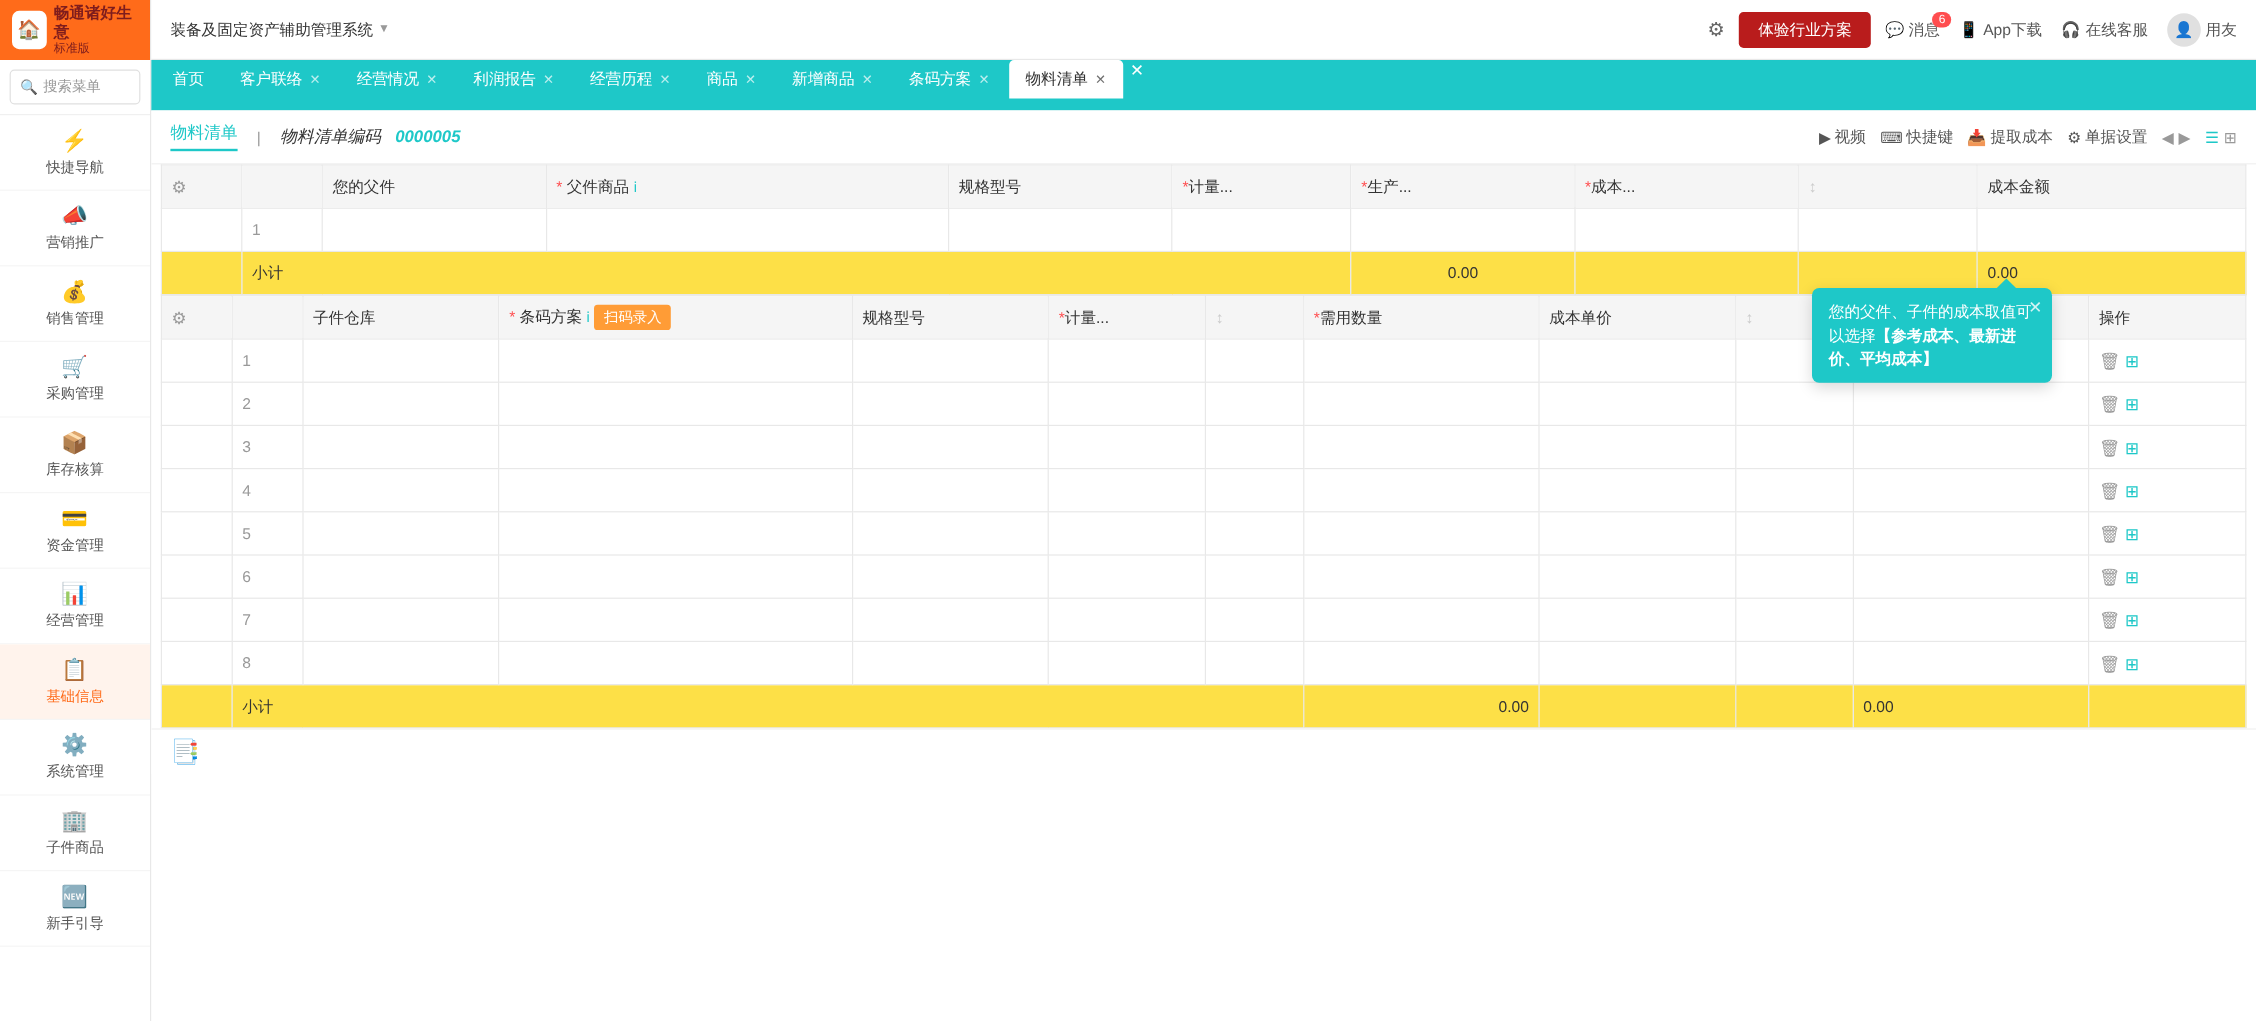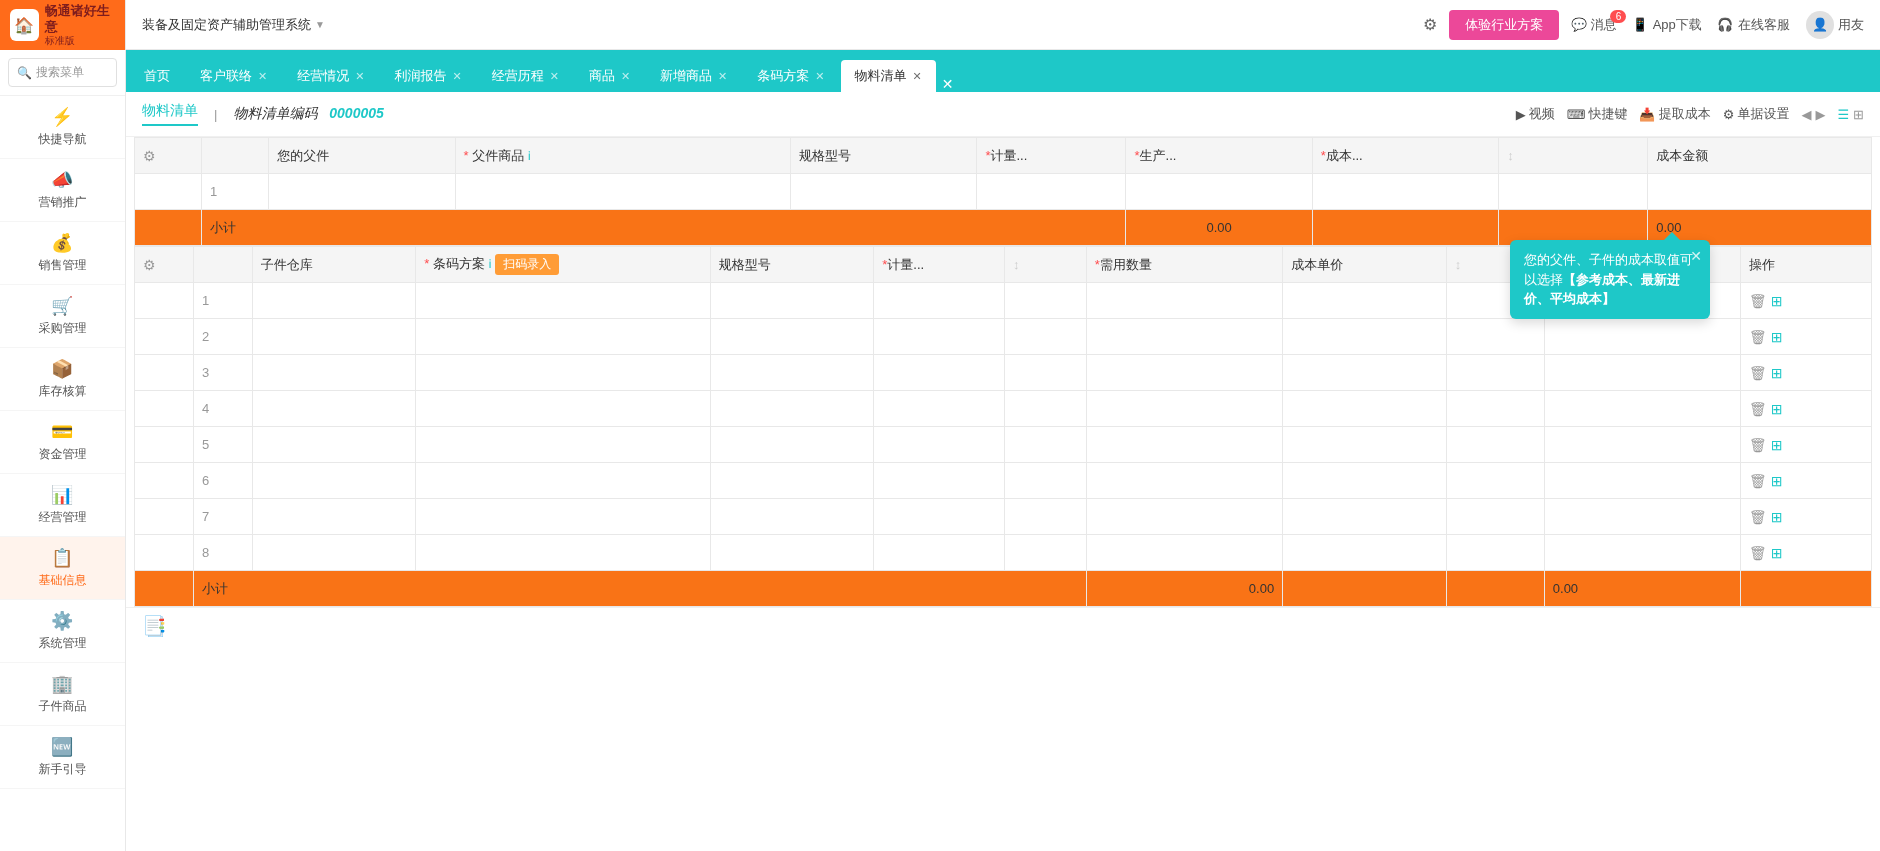--- a/index.html
+++ b/index.html
@@ -86,21 +86,21 @@
     .topbar-system-select {
       display: flex;
       align-items: center;
       gap: 4px;
       cursor: pointer;
       color: #333;
     }
     .topbar-system-select .arrow { color: #999; font-size: 10px; }
     .topbar-gear { color: #666; cursor: pointer; font-size: 16px; }
     .topbar-trial-btn {
-      background: #ec4899;
+      background: #b91c1c;
       color: #fff;
       border: none;
       border-radius: 4px;
       padding: 6px 16px;
       font-size: 13px;
       cursor: pointer;
     }
     .topbar-right {
       display: flex;
       align-items: center;
@@ -127,21 +127,21 @@
       min-width: 16px;
       text-align: center;
     }
     .topbar-right-item { display: flex; align-items: center; gap: 4px; cursor: pointer; color: #555; }
     .user-icon { width: 28px; height: 28px; background: #e0e0e0; border-radius: 50%; display: flex; align-items: center; justify-content: center; }
 
     
     .nav-tabs {
       background: #1ec8c8;
       display: flex;
-      align-items: flex-end;
+      align-items: flex-start;
       height: 42px;
       padding: 0 4px;
       gap: 2px;
       flex-shrink: 0;
     }
     .nav-tab {
       display: flex;
       align-items: center;
       gap: 4px;
       padding: 0 14px;
@@ -208,21 +208,21 @@
     }
     .data-table th {
       background: #f5f5f5;
       color: #333;
       font-weight: normal;
       position: relative;
     }
     .data-table th .required { color: #ff4d4f; }
     .data-table th .gear-btn { cursor: pointer; color: #999; font-size: 14px; }
     .data-table td { background: #fff; }
-    .subtotal-row td { background: #f97316; color: #333; }
+    .subtotal-row td { background: #fde047; color: #333; }
     .subtotal-label { padding-left: 16px; color: #666; }
     .subtotal-value { font-weight: 500; }
 
     .scan-btn {
       background: #ff9c36;
       color: #fff;
       border: none;
       border-radius: 3px;
       padding: 2px 8px;
       font-size: 12px;

